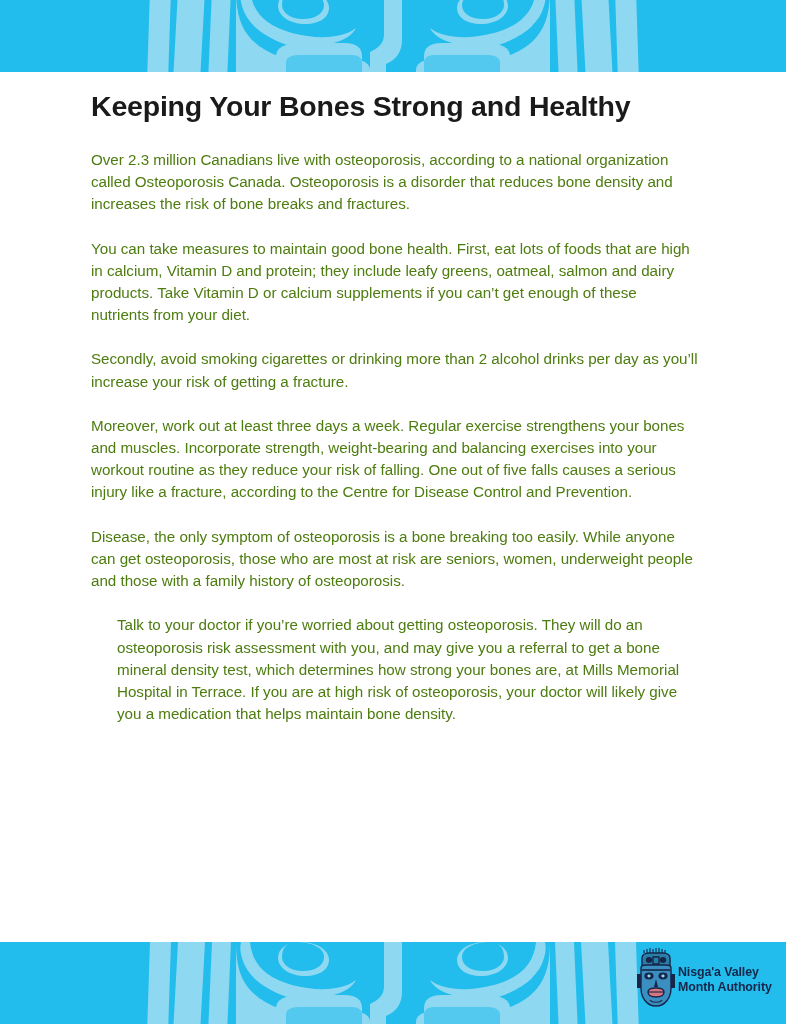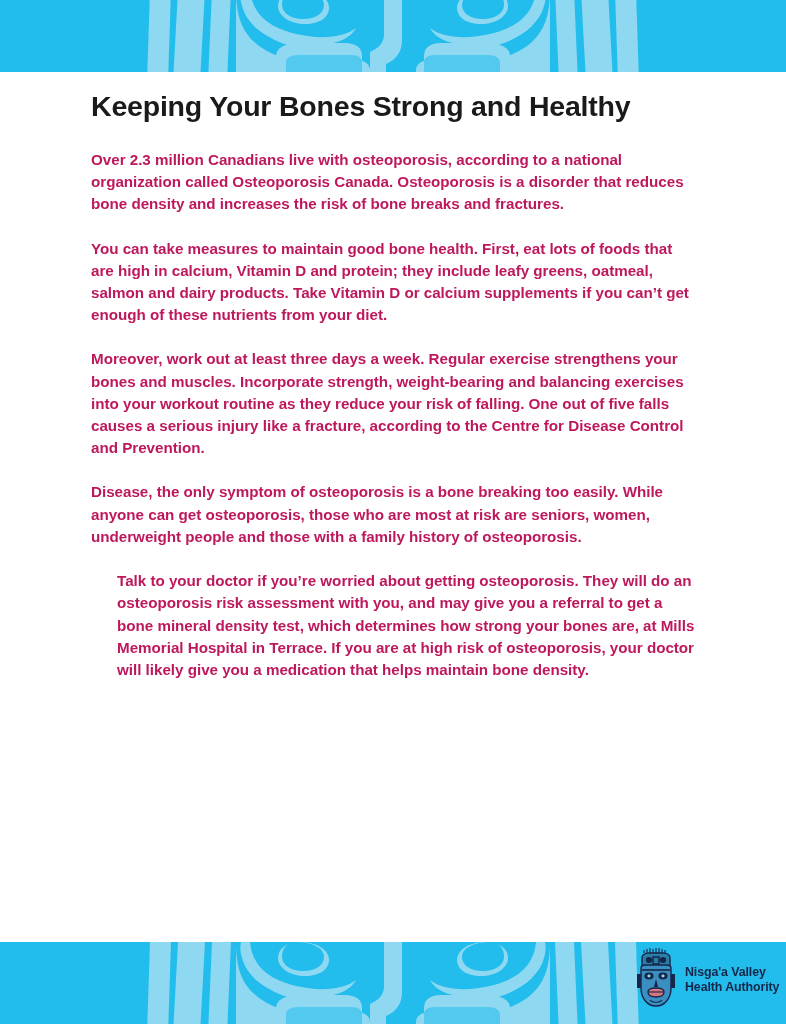--- a/index.html
+++ b/index.html
@@ -56,39 +56,37 @@
     font-size: 28.5px;
     font-weight: bold;
     color: #1a1a1a;
     letter-spacing: -0.2px;
     margin: 0 0 26px 0;
     line-height: 1.16;
   }
   .para {
     font-size: 15.2px;
     line-height: 22.2px;
-    color: #be185d;
+    color: #4d7c0f;
     margin: 0 0 22px 0;
     text-align: left;
     letter-spacing: -0.02px;
-    font-weight: bold;
   }
   .para:last-child {
     margin-bottom: 0;
     margin-left: 26px;
   }
 
   
   .footer-logo {
     position: absolute;
     left: 634px;
     top: 948px;
     display: flex;
     align-items: center;
-    gap: 7px;
   }
   .logo-mark {
     width: 44px;
     height: 64px;
     flex: 0 0 auto;
   }
   .logo-text {
     font-size: 12.4px;
     font-weight: bold;
     color: #16264a;
@@ -153,20 +151,21 @@
         <path d="M490 -10 C499 -10 504 -4 504 5 C504 13 495 19 483 19 C470 19 462 13 462 5 C462 -4 474 -10 490 -10 Z"></path>
       </g>
     </svg>
   </div>
 
   <div class="content">
     <h1 class="doc-title">Keeping Your Bones Strong and Healthy</h1>
 
     <p class="para">Over 2.3 million Canadians live with osteoporosis, according to a national organization called Osteoporosis Canada. Osteoporosis is a disorder that reduces bone density and increases the risk of bone breaks and fractures.</p>
     <p class="para">You can take measures to maintain good bone health. First, eat lots of foods that are high in calcium, Vitamin D and protein; they include leafy greens, oatmeal, salmon and dairy products. Take Vitamin D or calcium supplements if you can’t get enough of these nutrients from your diet.</p>
+    <p class="para">Secondly, avoid smoking cigarettes or drinking more than 2 alcohol drinks per day as you’ll increase your risk of getting a fracture.</p>
     <p class="para">Moreover, work out at least three days a week. Regular exercise strengthens your bones and muscles. Incorporate strength, weight-bearing and balancing exercises into your workout routine as they reduce your risk of falling. One out of five falls causes a serious injury like a fracture, according to the Centre for Disease Control and Prevention.</p>
     <p class="para">Disease, the only symptom of osteoporosis is a bone breaking too easily. While anyone can get osteoporosis, those who are most at risk are seniors, women, underweight people and those with a family history of osteoporosis.</p>
     <p class="para">Talk to your doctor if you’re worried about getting osteoporosis. They will do an osteoporosis risk assessment with you, and may give you a referral to get a bone mineral density test, which determines how strong your bones are, at Mills Memorial Hospital in Terrace. If you are at high risk of osteoporosis, your doctor will likely give you a medication that helps maintain bone density.</p>
   </div>
 
   <div class="band band-footer">
     <svg width="786" height="82" viewBox="0 0 786 82" aria-hidden="true">
       <rect x="0" y="0" width="786" height="82" fill="#22bdec"></rect>
       <g fill="#8ed8f2">
         <path d="M150 0 L171 0 L168 92 L147 92 Z"></path>
@@ -224,17 +223,17 @@
         <path d="M14 44 L30 44" stroke-width="1.1"></path>
 
         <path d="M3 26 L7 26 L7 40 L3 40 Z" fill="#16264a" stroke="none"></path>
         <path d="M37 26 L41 26 L41 40 L37 40 Z" fill="#16264a" stroke="none"></path>
 
         <path d="M16 52 C18 55 26 55 28 52" stroke-width="1.2"></path>
       </g>
     </svg>
     <div class="logo-text">
       <span class="line">Nisga'a Valley</span>
-      <span class="line">Health Authority</span>
+      <span class="line">Month Authority</span>
     </div>
   </div>
 
 </div>
 
 </body></html>

